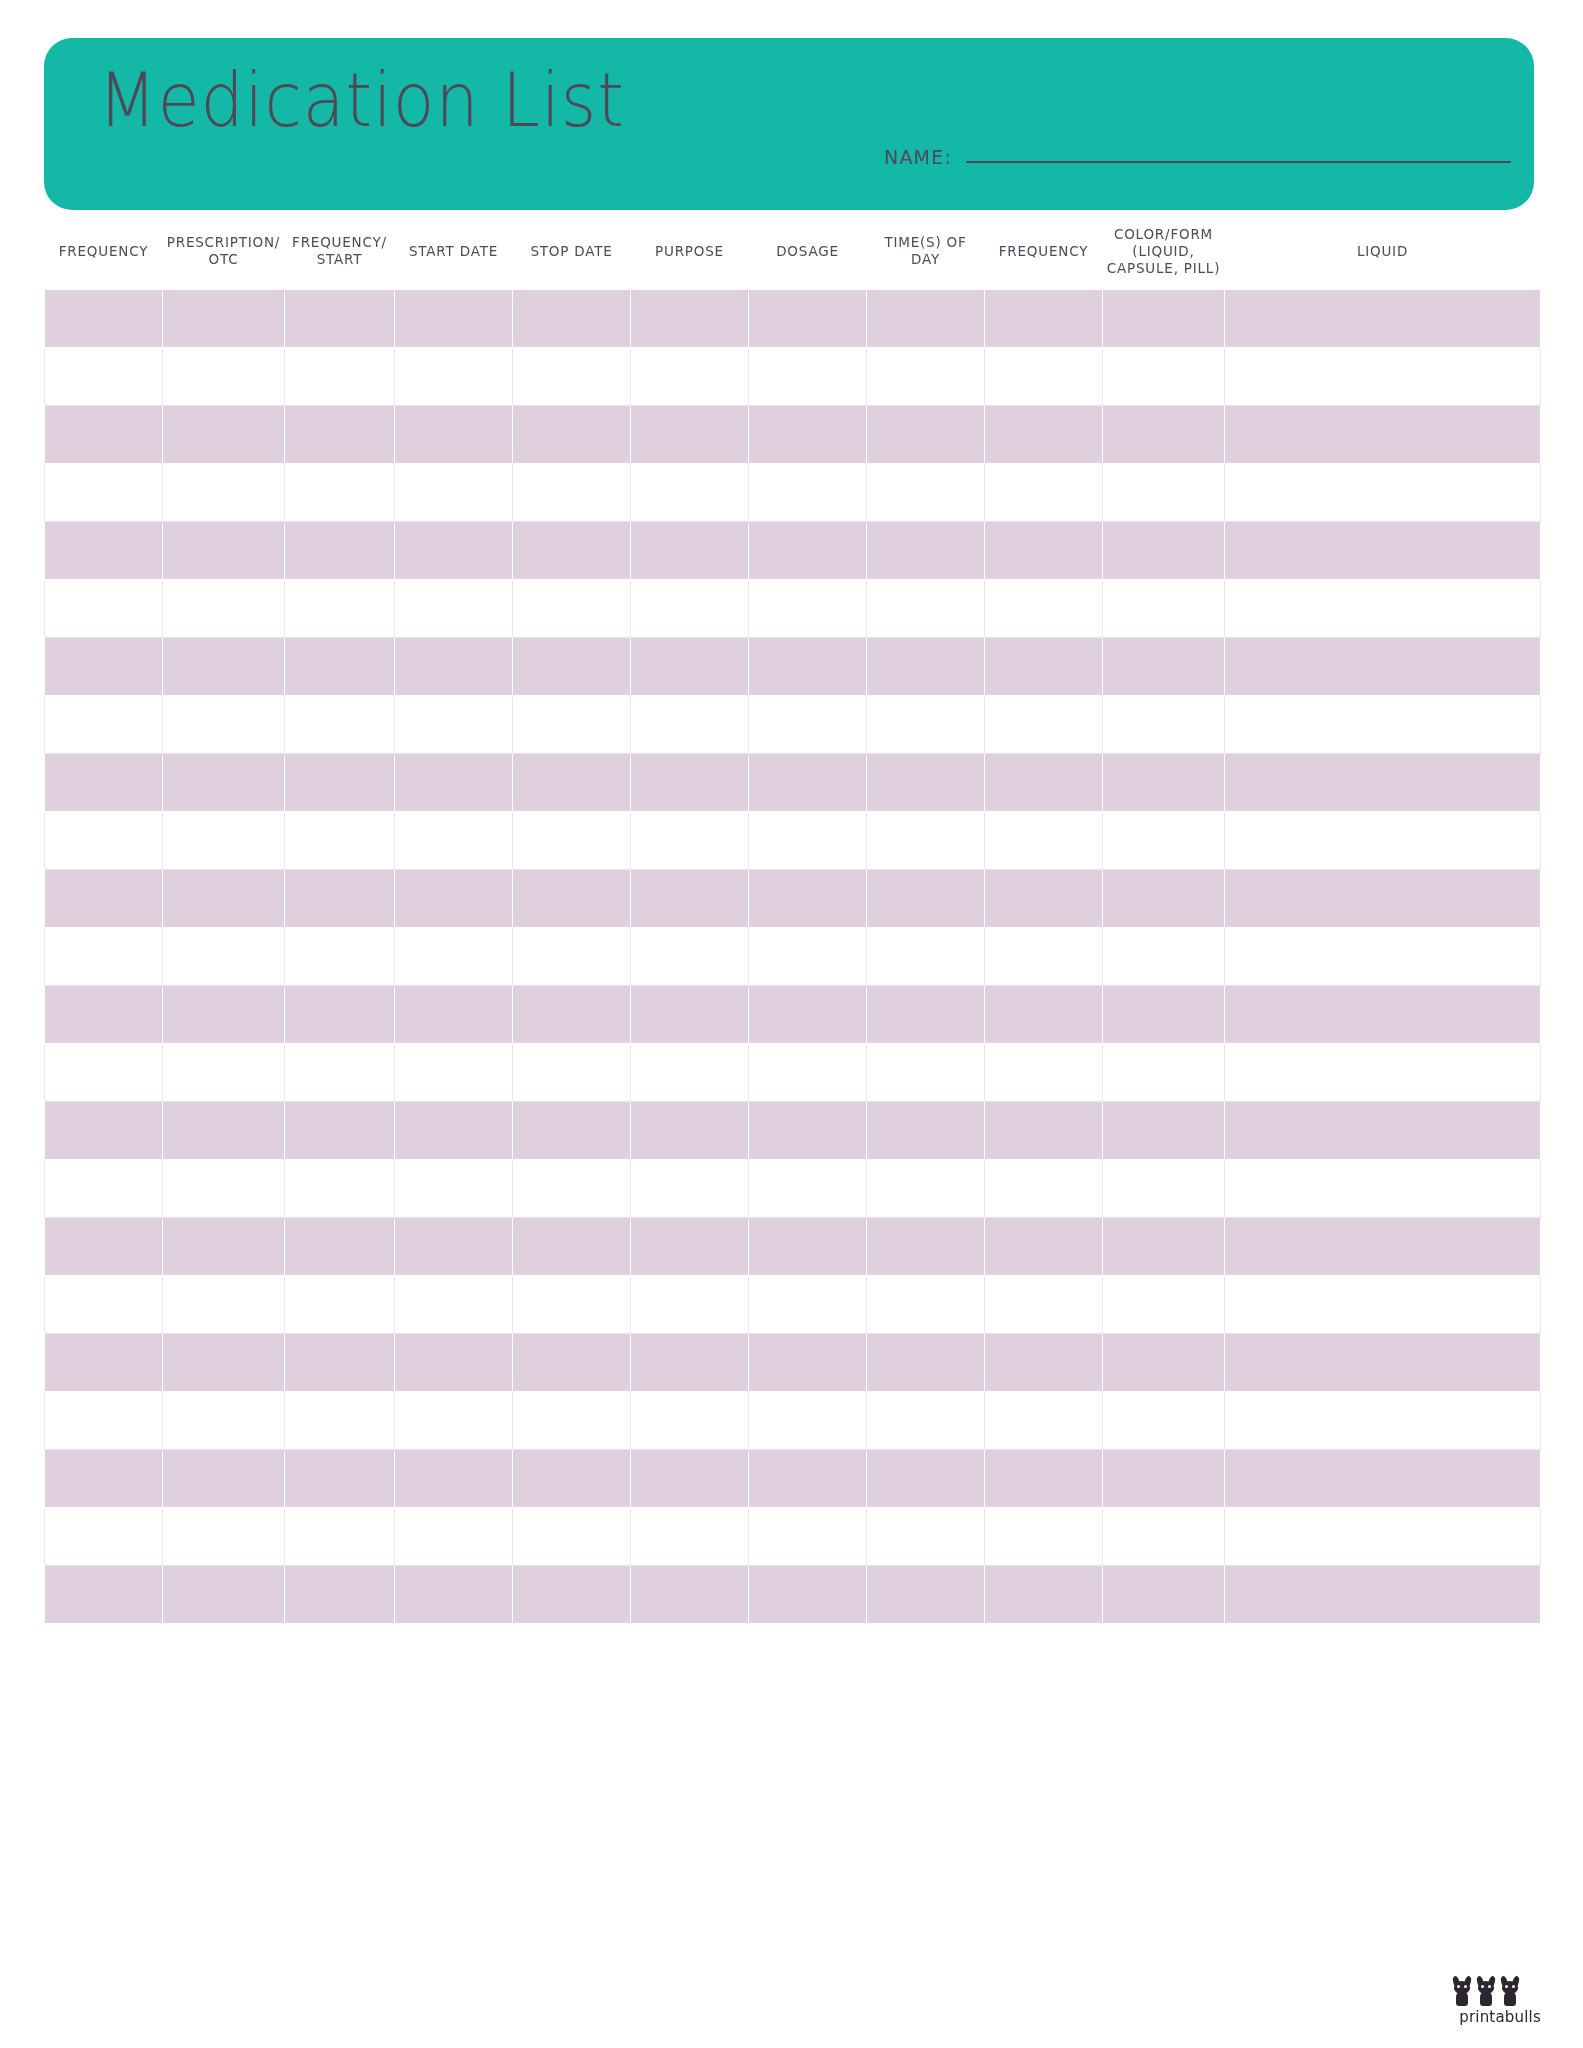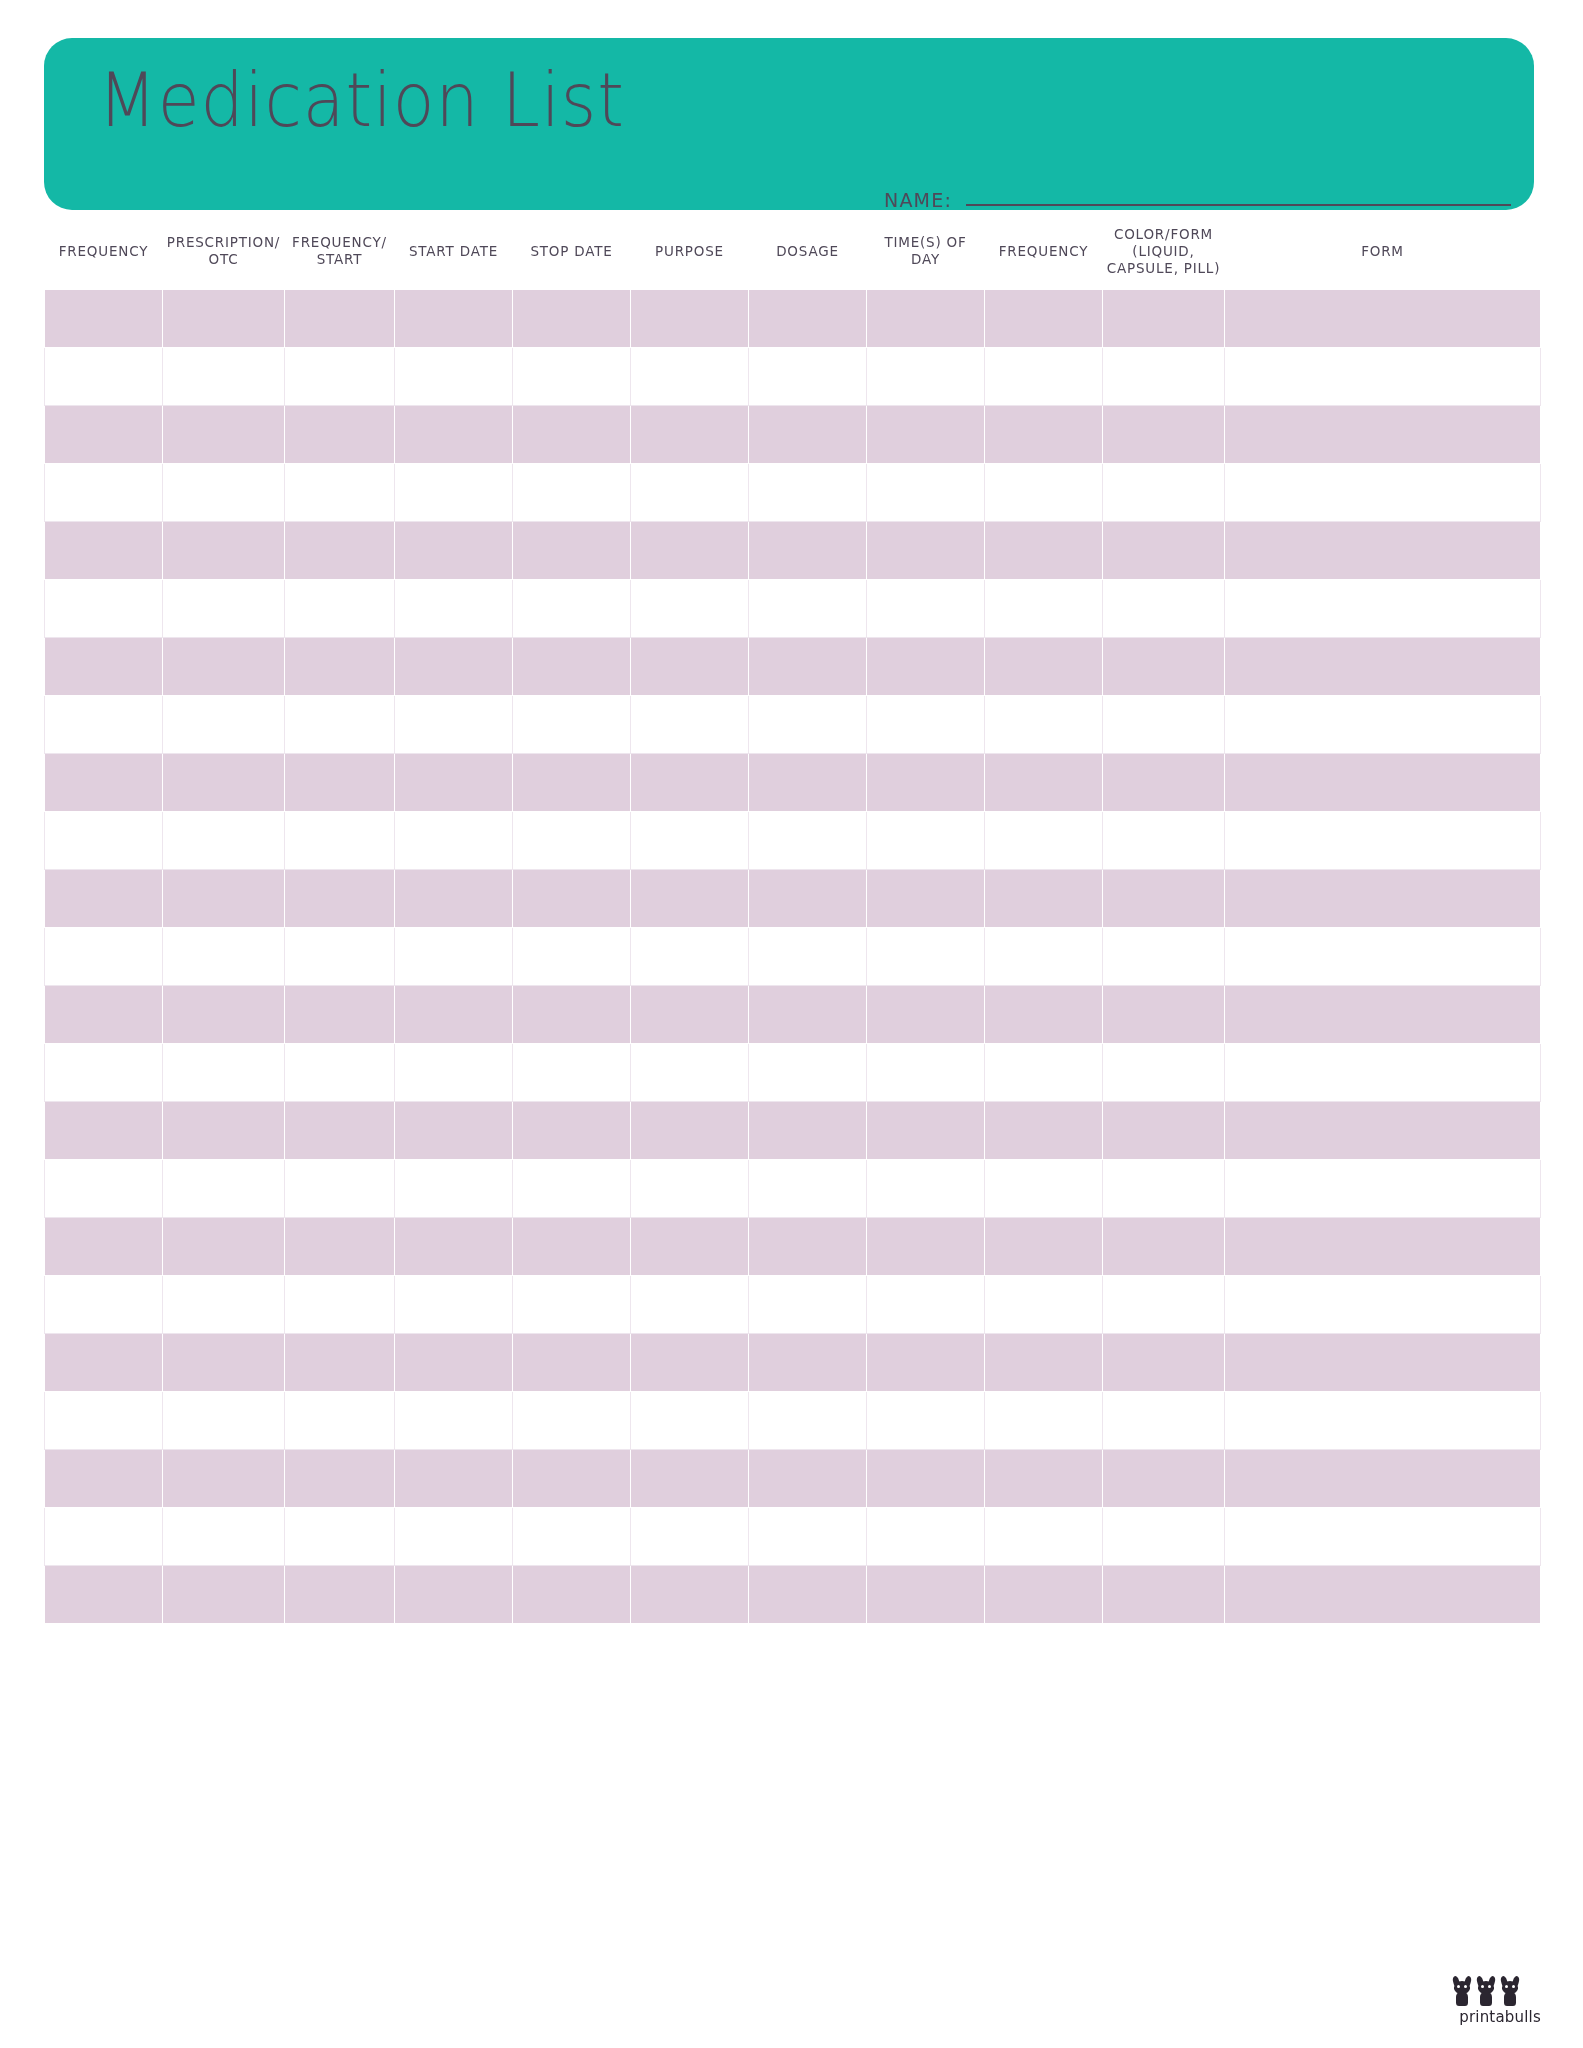--- a/index.html
+++ b/index.html
@@ -58,21 +58,20 @@
     display: flex;
     align-items: flex-end;
     gap: 14px;
   }
   .name-label {
     font-size: 19px;
     letter-spacing: 1.2px;
     color: #4f4858;
     font-family: "DejaVu Sans", sans-serif;
     font-weight: 400;
-    margin-top: 43px;
   }
   .name-line {
     width: 545px;
     height: 0;
     border-bottom: 2px solid #4f4858;
     margin-bottom: 5px;
   }
 
   
   .table-wrap {
@@ -229,21 +228,21 @@
             <th><span>FREQUENCY</span></th>
             <th><span>PRESCRIPTION/</span><br><span>OTC</span></th>
             <th><span>FREQUENCY/</span><br><span>START</span></th>
             <th><span>START DATE</span></th>
             <th><span>STOP DATE</span></th>
             <th><span>PURPOSE</span></th>
             <th><span>DOSAGE</span></th>
             <th><span>TIME(S) OF DAY</span></th>
             <th><span>FREQUENCY</span></th>
             <th><span>COLOR/FORM</span><br><span>(LIQUID,</span><br><span>CAPSULE, PILL)</span></th>
-            <th><span>FORM</span></th>
+            <th><span>LIQUID</span></th>
           </tr>
       </thead>
       <tbody id="table-body">
           <tr class="filled">
             <td></td>
             <td></td>
             <td></td>
             <td></td>
             <td></td>
             <td></td>

